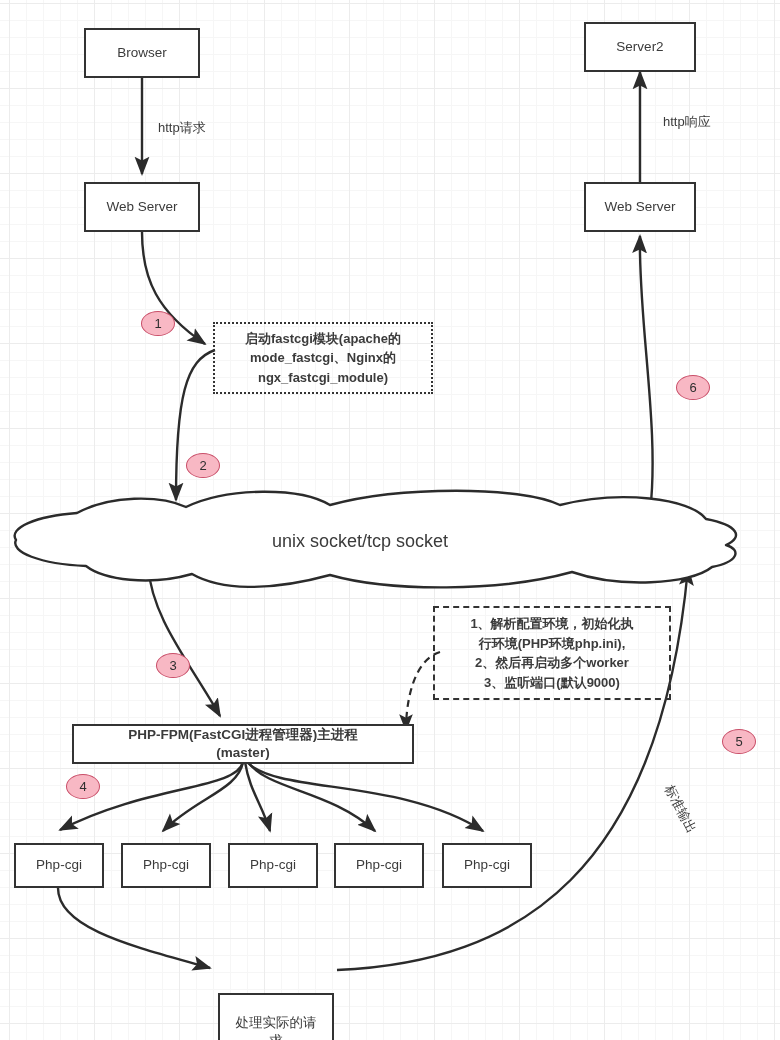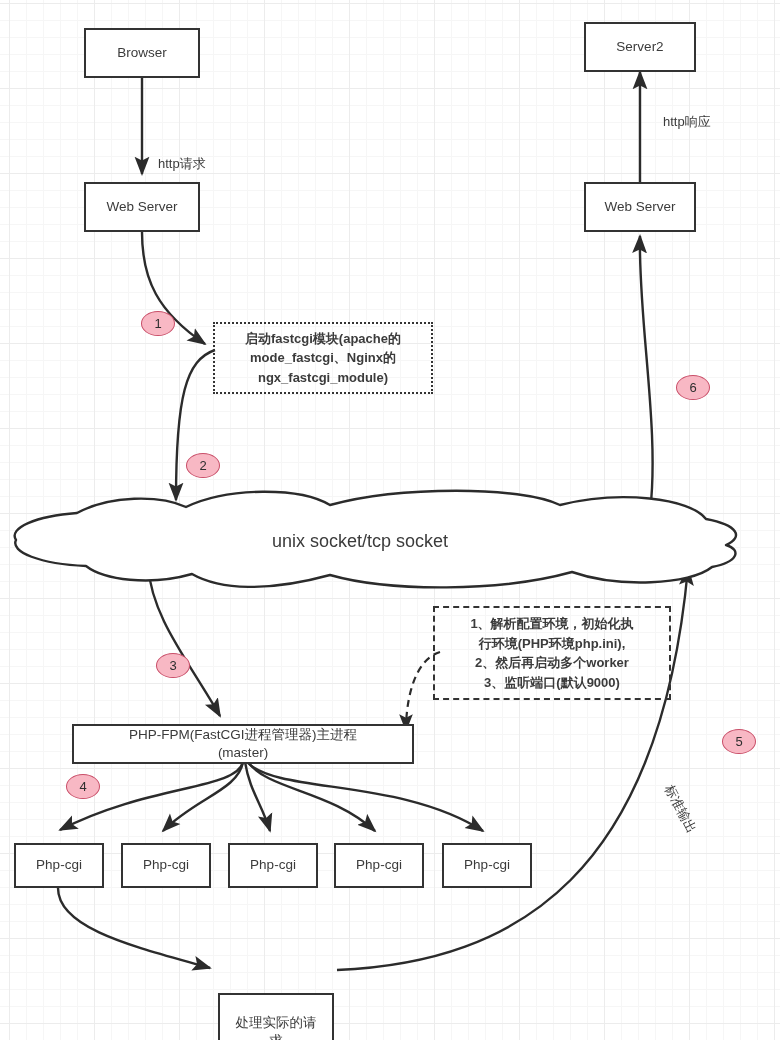--- a/index.html
+++ b/index.html
@@ -160,21 +160,21 @@
   <div class="node" style="left:584px; top:22px; width:112px; height:50px;">
     <span>Server2</span>
   </div>
 
   <div class="node" style="left:584px; top:182px; width:112px; height:50px;">
     <span>Web Server</span>
   </div>
 
   <div class="cloud-label" style="left:272px; top:531px;">unix socket/tcp socket</div>
 
-  <div class="node" style="left:72px; top:724px; width:342px; height:40px; white-space:pre-line;">
+  <div class="node" style="left:72px; top:724px; width:342px; height:40px; white-space:pre-line;font-weight:bold;">
     <span style="white-space:pre-line;">PHP-FPM(FastCGI进程管理器)主进程
 (master)</span>
   </div>
 
   <div class="node" style="left:14px; top:843px; width:90px; height:45px;">
     <span>Php-cgi</span>
   </div>
   <div class="node" style="left:121px; top:843px; width:90px; height:45px;">
     <span>Php-cgi</span>
   </div>
@@ -199,21 +199,21 @@
 ngx_fastcgi_module)</span>
   </div>
 
   <div class="note note-dashed" style="left:433px; top:606px; width:238px; height:94px; white-space:pre-line;">
     <span style="white-space:pre-line;">1、解析配置环境，初始化执
 行环境(PHP环境php.ini),
 2、然后再启动多个worker
 3、监听端口(默认9000)</span>
   </div>
 
-  <div class="edge-label" style="left:158px; top:119px;margin-top:36px;">http请求</div>
+  <div class="edge-label" style="left:158px; top:119px;">http请求</div>
 
   <div class="edge-label" style="left:663px; top:113px;">http响应</div>
 
   <div class="edge-label-rot" style="left:676px; top:782px;">标准输出</div>
 
   <div class="badge" style="left:141px; top:311px;">1</div>
   <div class="badge" style="left:186px; top:453px;">2</div>
   <div class="badge" style="left:156px; top:653px;">3</div>
   <div class="badge" style="left:66px; top:774px;">4</div>
   <div class="badge" style="left:722px; top:729px;">5</div>

